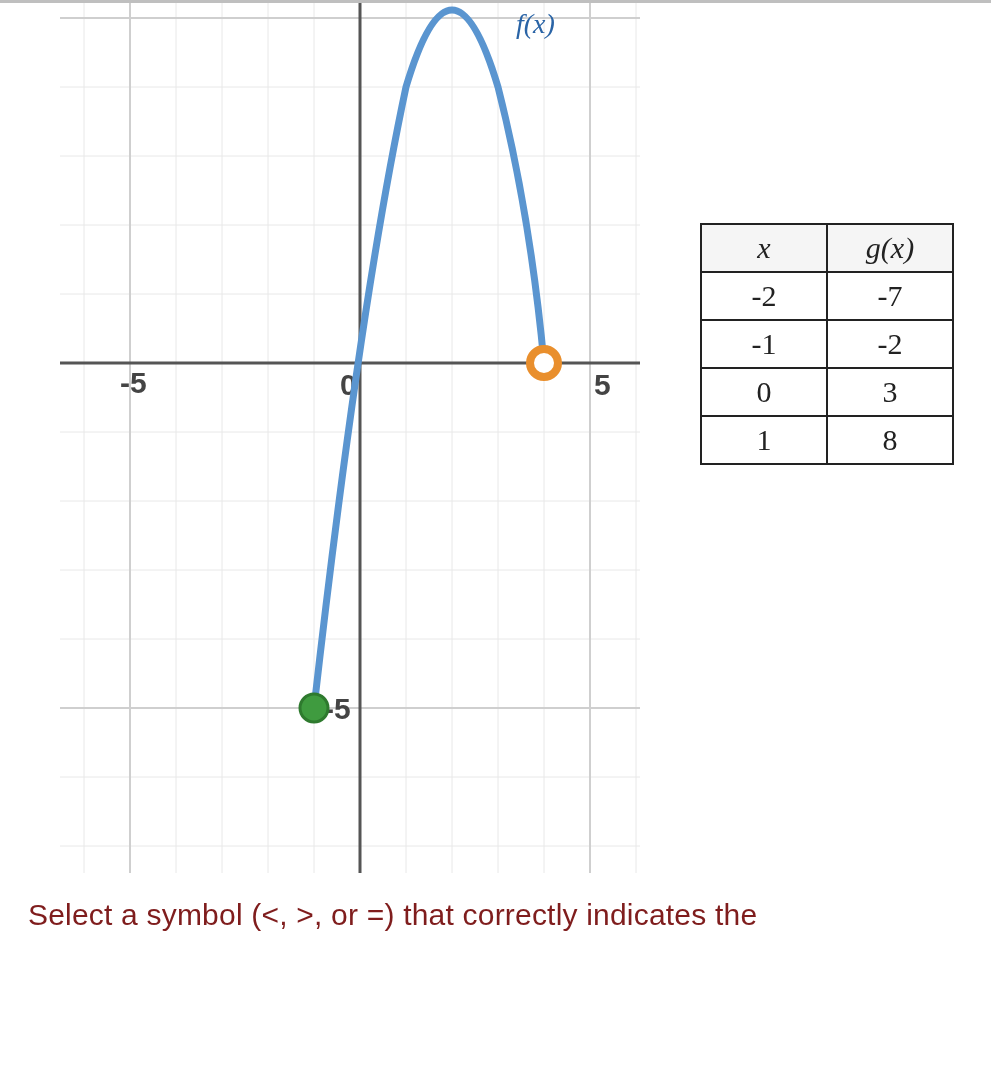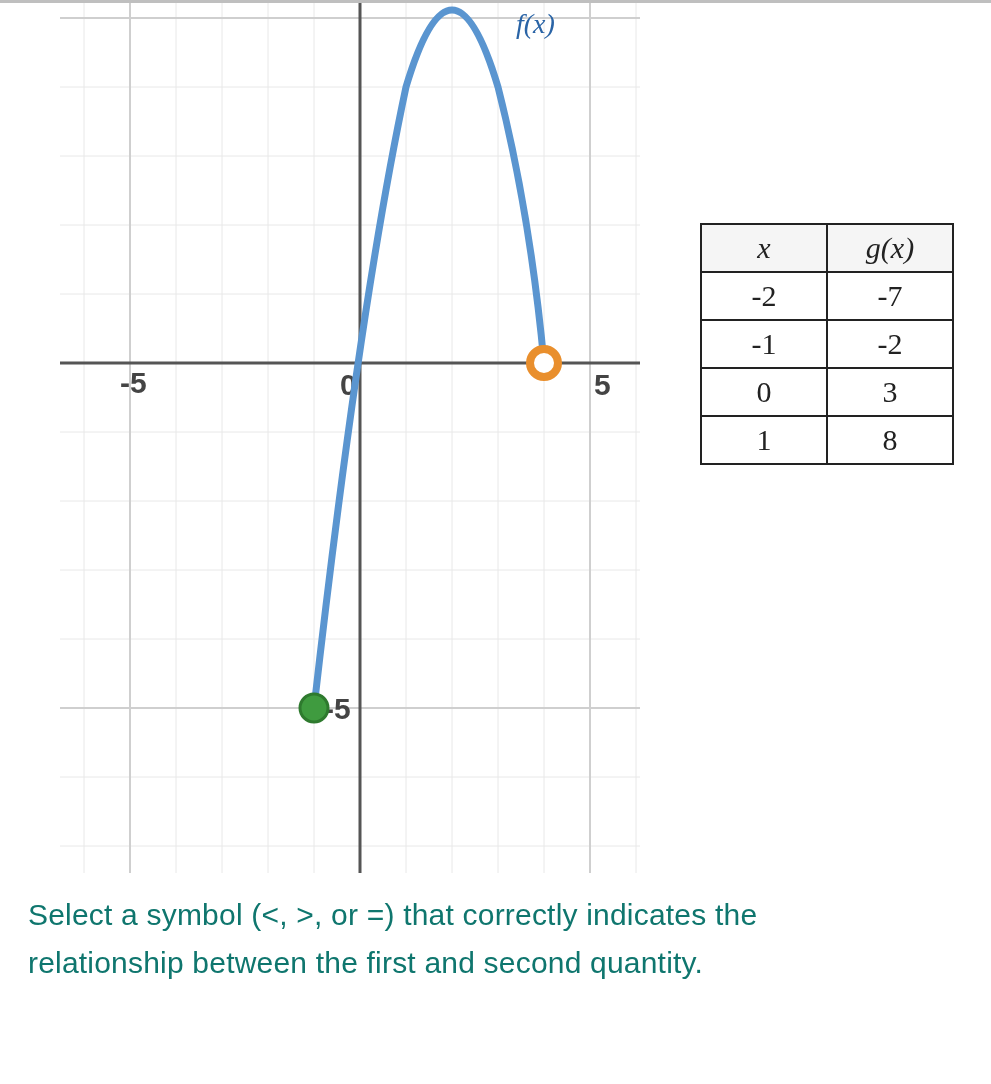--- a/index.html
+++ b/index.html
@@ -58,21 +58,21 @@
     font-weight: normal;
     font-style: italic;
     font-size: 30px;
     background:#f5f5f5;
   }
   .question {
     font-family: Arial, Helvetica, sans-serif;
     font-size: 30px;
     line-height: 1.6;
     padding: 18px 28px 40px 28px;
-    color: #0f766e;
+    color: #7f1d1d;
     letter-spacing: 0.2px;
   }
   .question .sym { font-family: Arial, sans-serif; }
 </style>
 </head>
 <body>
 
 <hr class="topdiv">
 
 <div class="content">
@@ -166,14 +166,13 @@
           <td>1</td>
           <td>8</td>
         </tr>
       </tbody>
     </table>
   </div>
 </div>
 
 <div class="question">
   <span>Select a symbol (</span><span class="sym">&lt;</span><span>, </span><span class="sym">&gt;</span><span>, or </span><span class="sym">=</span><span>) that correctly indicates the </span><br>
-  <span>relationship between the first and second quantity.</span>
 </div>
 
 </body></html>

